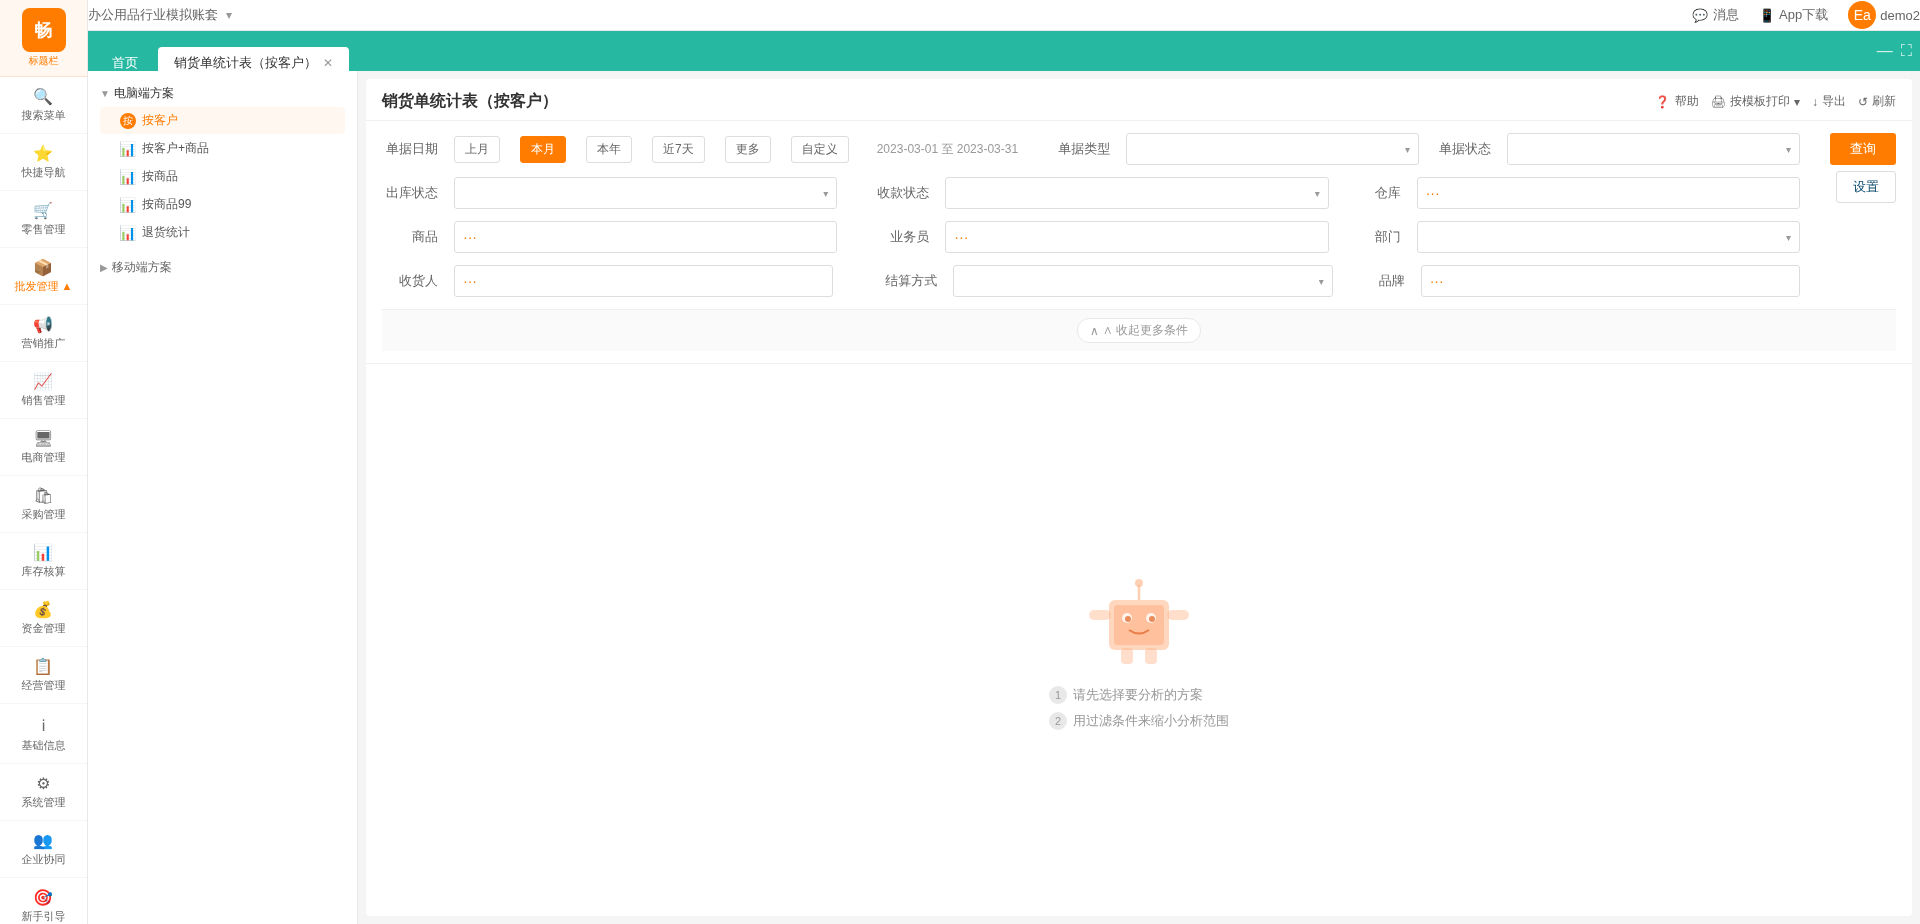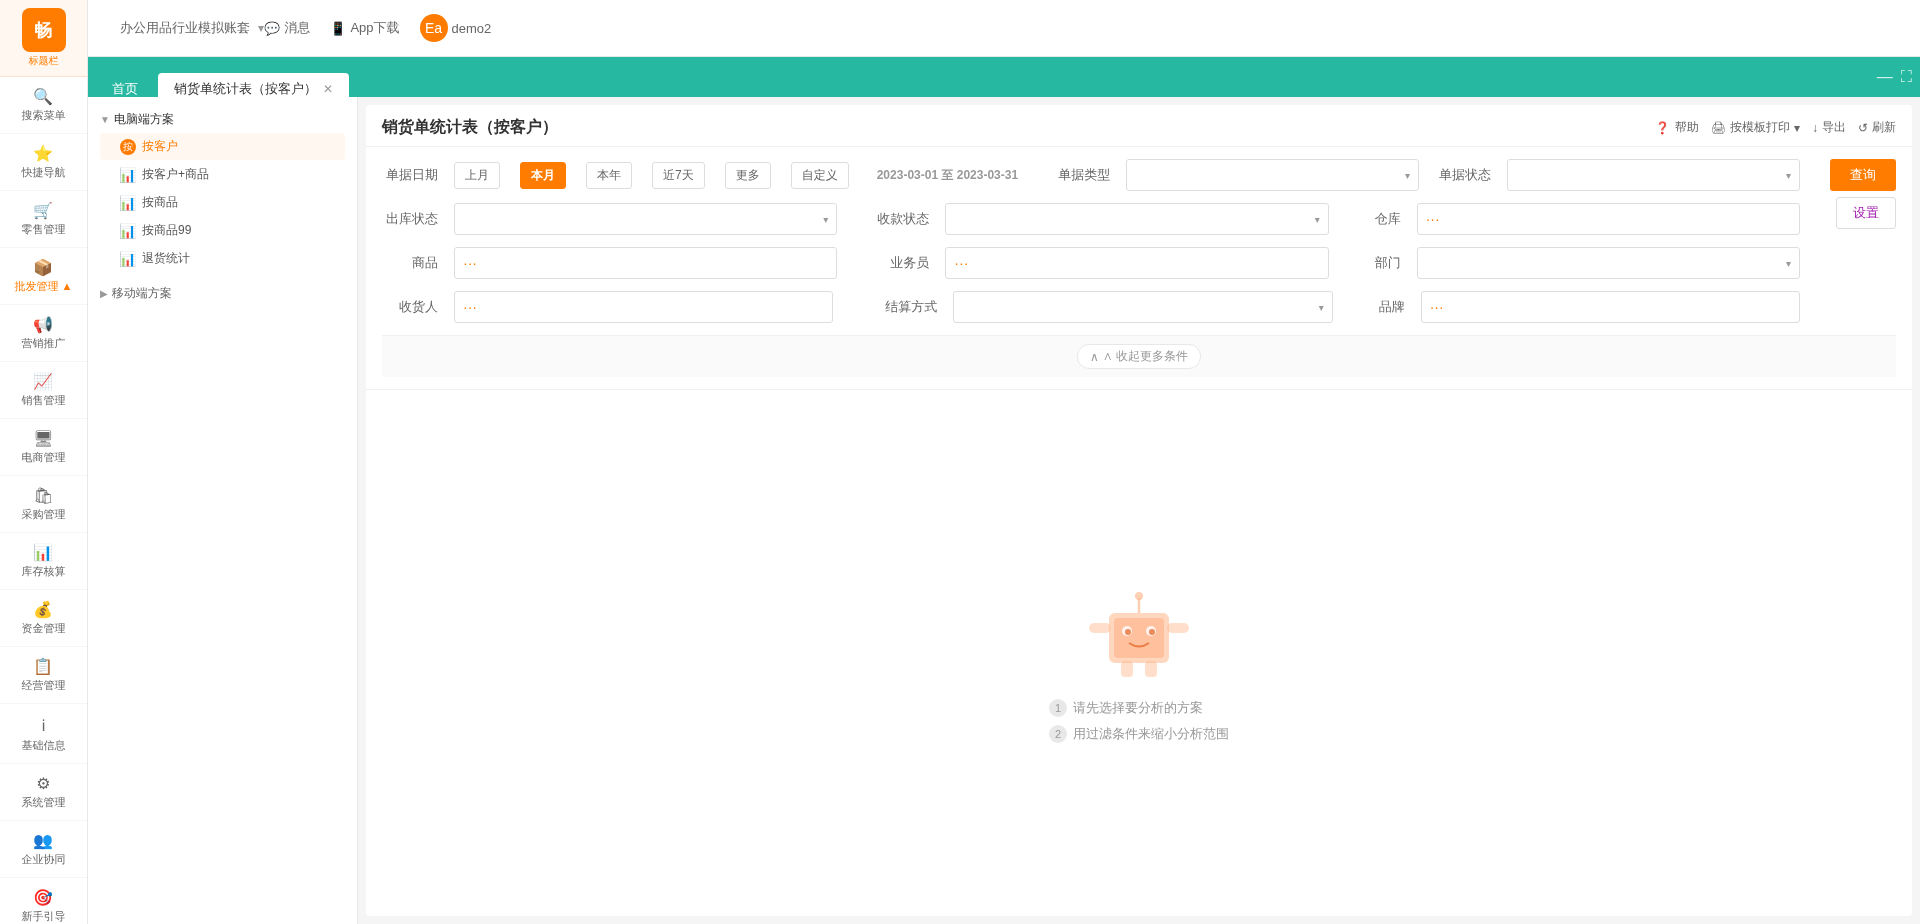--- a/index.html
+++ b/index.html
@@ -12,21 +12,21 @@
     .logo-text { font-size: 10px; color: #ff7c00; margin-top: 2px; }
     .sidebar-menu-item { width: 100%; padding: 10px 4px; display: flex; flex-direction: column; align-items: center; cursor: pointer; color: #666; font-size: 12px; border-bottom: 1px solid #f5f5f5; }
     .sidebar-menu-item.active { color: #ff7c00; }
     .sidebar-menu-item .menu-icon { font-size: 16px; margin-bottom: 2px; }
     .sidebar-menu-item .menu-label { font-size: 11px; text-align: center; }
 
     
     .main-area { flex: 1; display: flex; flex-direction: column; overflow: hidden; }
 
     
-    .top-header { height: 57px; background: #fff; display: flex; align-items: center; padding: 0 32px; border-bottom: 1px solid #e8e8e8; }
+    .top-header { height: 31px; background: #fff; display: flex; align-items: center; justify-content: space-between; padding: 0 0; border-bottom: 1px solid #e8e8e8; }
     .header-left { display: flex; align-items: center; gap: 8px; }
     .header-title { font-size: 13px; color: #666; }
     .header-dropdown { font-size: 12px; color: #999; cursor: pointer; }
     .header-right { display: flex; align-items: center; gap: 20px; }
     .header-action { display: flex; align-items: center; gap: 4px; color: #666; font-size: 13px; cursor: pointer; }
     .user-avatar { width: 28px; height: 28px; border-radius: 50%; background: #ff7c00; display: flex; align-items: center; justify-content: center; color: #fff; font-size: 14px; }
 
     
     .tab-bar { height: 40px; background: #26b8a1; display: flex; align-items: center; padding: 0 8px; gap: 4px; }
     .tab-item { height: 32px; padding: 0 16px; display: flex; align-items: center; gap: 6px; border-radius: 4px 4px 0 0; cursor: pointer; font-size: 13px; color: rgba(255,255,255,0.8); background: transparent; margin-top: 24px; }
@@ -67,34 +67,34 @@
     .page-actions { display: flex; align-items: center; gap: 12px; }
     .page-action-item { display: flex; align-items: center; gap: 4px; font-size: 12px; color: #666; cursor: pointer; }
 
     
     .filter-area { padding: 12px 16px; border-bottom: 1px solid #f0f0f0; }
     .filter-row { display: flex; align-items: center; gap: 16px; margin-bottom: 12px; }
     .filter-row:last-child { margin-bottom: 0; }
     .filter-label { font-size: 13px; color: #666; white-space: nowrap; min-width: 56px; text-align: right; }
     .date-picker-group { display: flex; align-items: center; gap: 20px; }
     .date-btn { padding: 4px 10px; border: 1px solid #ddd; border-radius: 3px; font-size: 12px; cursor: pointer; background: #fff; color: #666; }
-    .date-btn.active { background: #ff7c00; color: #fff; border-color: #ff7c00; font-weight: bold; }
-    .date-range { font-size: 12px; color: #999; margin-left: 8px; font-weight: bold; }
+    .date-btn.active { background: #ff7c00; color: #fff; border-color: #ff7c00; }
+    .date-range { font-size: 12px; color: #999; margin-left: 8px; }
     .filter-select { flex: 1; height: 32px; border: 1px solid #ddd; border-radius: 3px; display: flex; align-items: center; justify-content: space-between; padding: 0 8px; cursor: pointer; font-size: 12px; color: #999; }
     .filter-select .dropdown-arrow { color: #999; font-size: 10px; }
     .filter-dots { color: #ff7c00; font-size: 14px; cursor: pointer; }
     .filter-select-wide { min-width: 200px; }
 
     
     .collapse-bar { display: flex; align-items: center; justify-content: center; padding: 8px; background: #fafafa; border-top: 1px solid #f0f0f0; cursor: pointer; }
     .collapse-btn { display: flex; align-items: center; gap: 4px; font-size: 12px; color: #999; border: 1px solid #e8e8e8; border-radius: 12px; padding: 3px 12px; background: #fff; }
 
     
     .action-btn-primary { height: 32px; padding: 0 20px; background: #ff7c00; color: #fff; border: none; border-radius: 3px; font-size: 13px; cursor: pointer; }
-    .action-btn-default { height: 32px; padding: 0 16px; background: #fff; color: #a21caf; border: 1px solid #ddd; border-radius: 3px; font-size: 13px; cursor: pointer; }
+    .action-btn-default { height: 32px; padding: 0 16px; background: #fff; color: #0c4a6e; border: 1px solid #ddd; border-radius: 3px; font-size: 13px; cursor: pointer; }
 
     .filter-actions { display: flex; flex-direction: column; gap: 6px; min-width: 80px; align-items: flex-end; }
 
     
     .empty-state { flex: 1; display: flex; flex-direction: column; align-items: center; justify-content: center; gap: 16px; }
     .empty-icon { width: 120px; height: 120px; display: flex; align-items: center; justify-content: center; }
     .empty-text { display: flex; flex-direction: column; gap: 8px; }
     .empty-tip { display: flex; align-items: center; gap: 6px; font-size: 13px; color: #999; }
     .tip-num { width: 18px; height: 18px; border-radius: 50%; background: #e8e8e8; color: #999; font-size: 11px; display: flex; align-items: center; justify-content: center; flex-shrink: 0; }
   </style>

